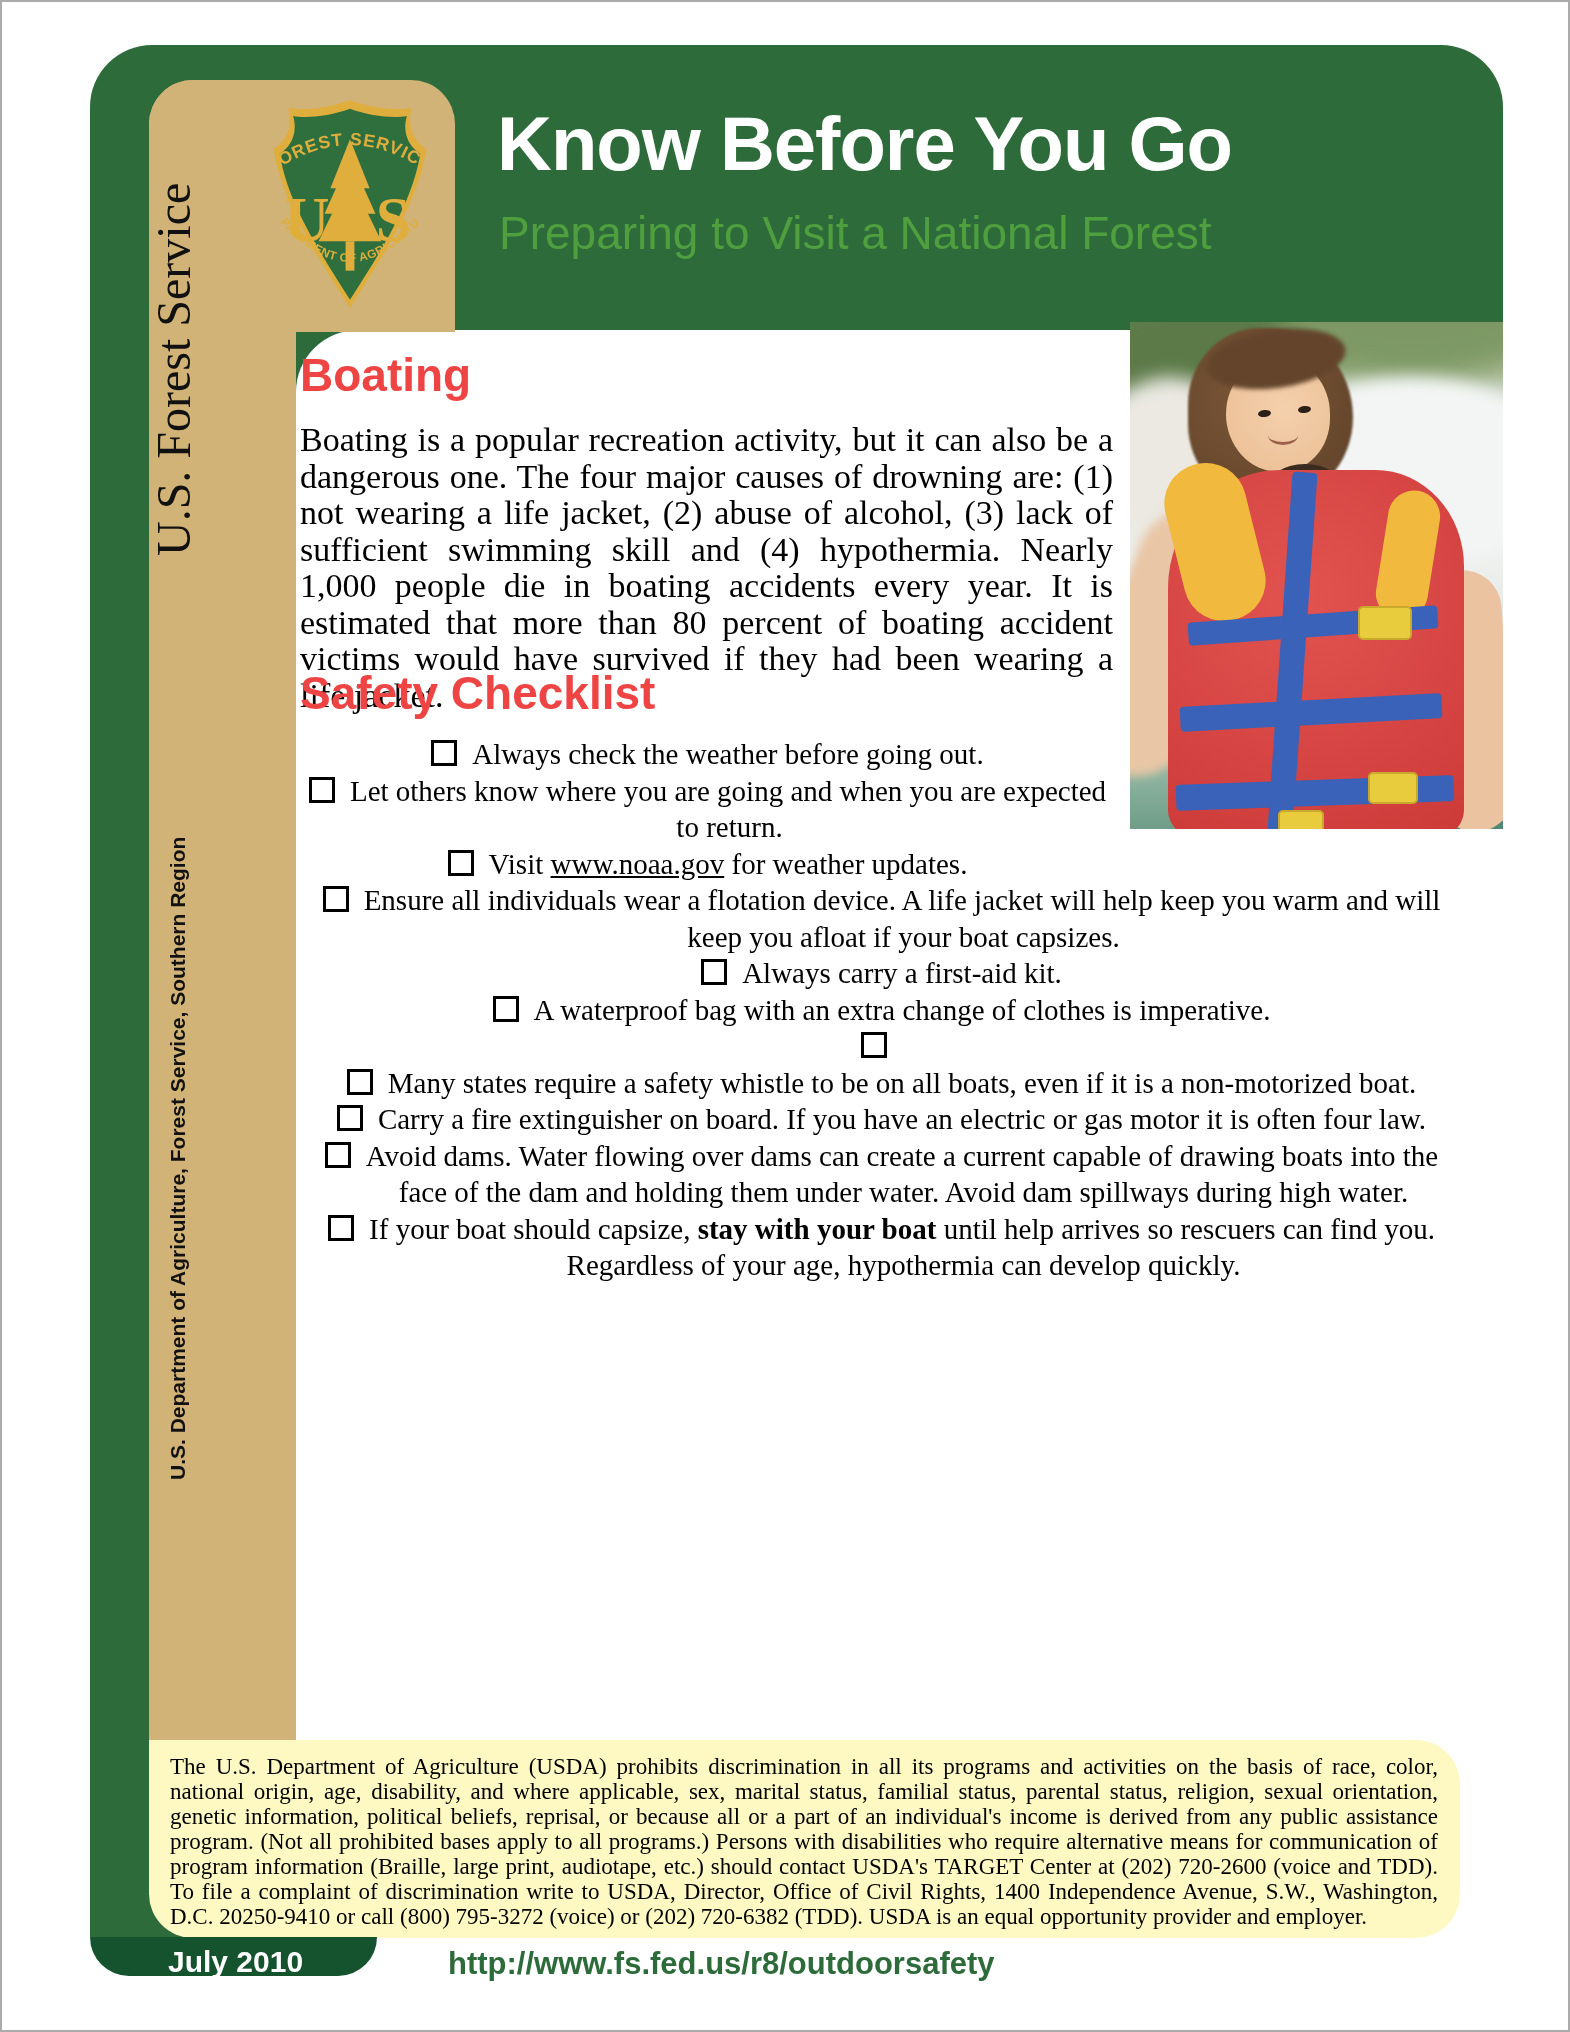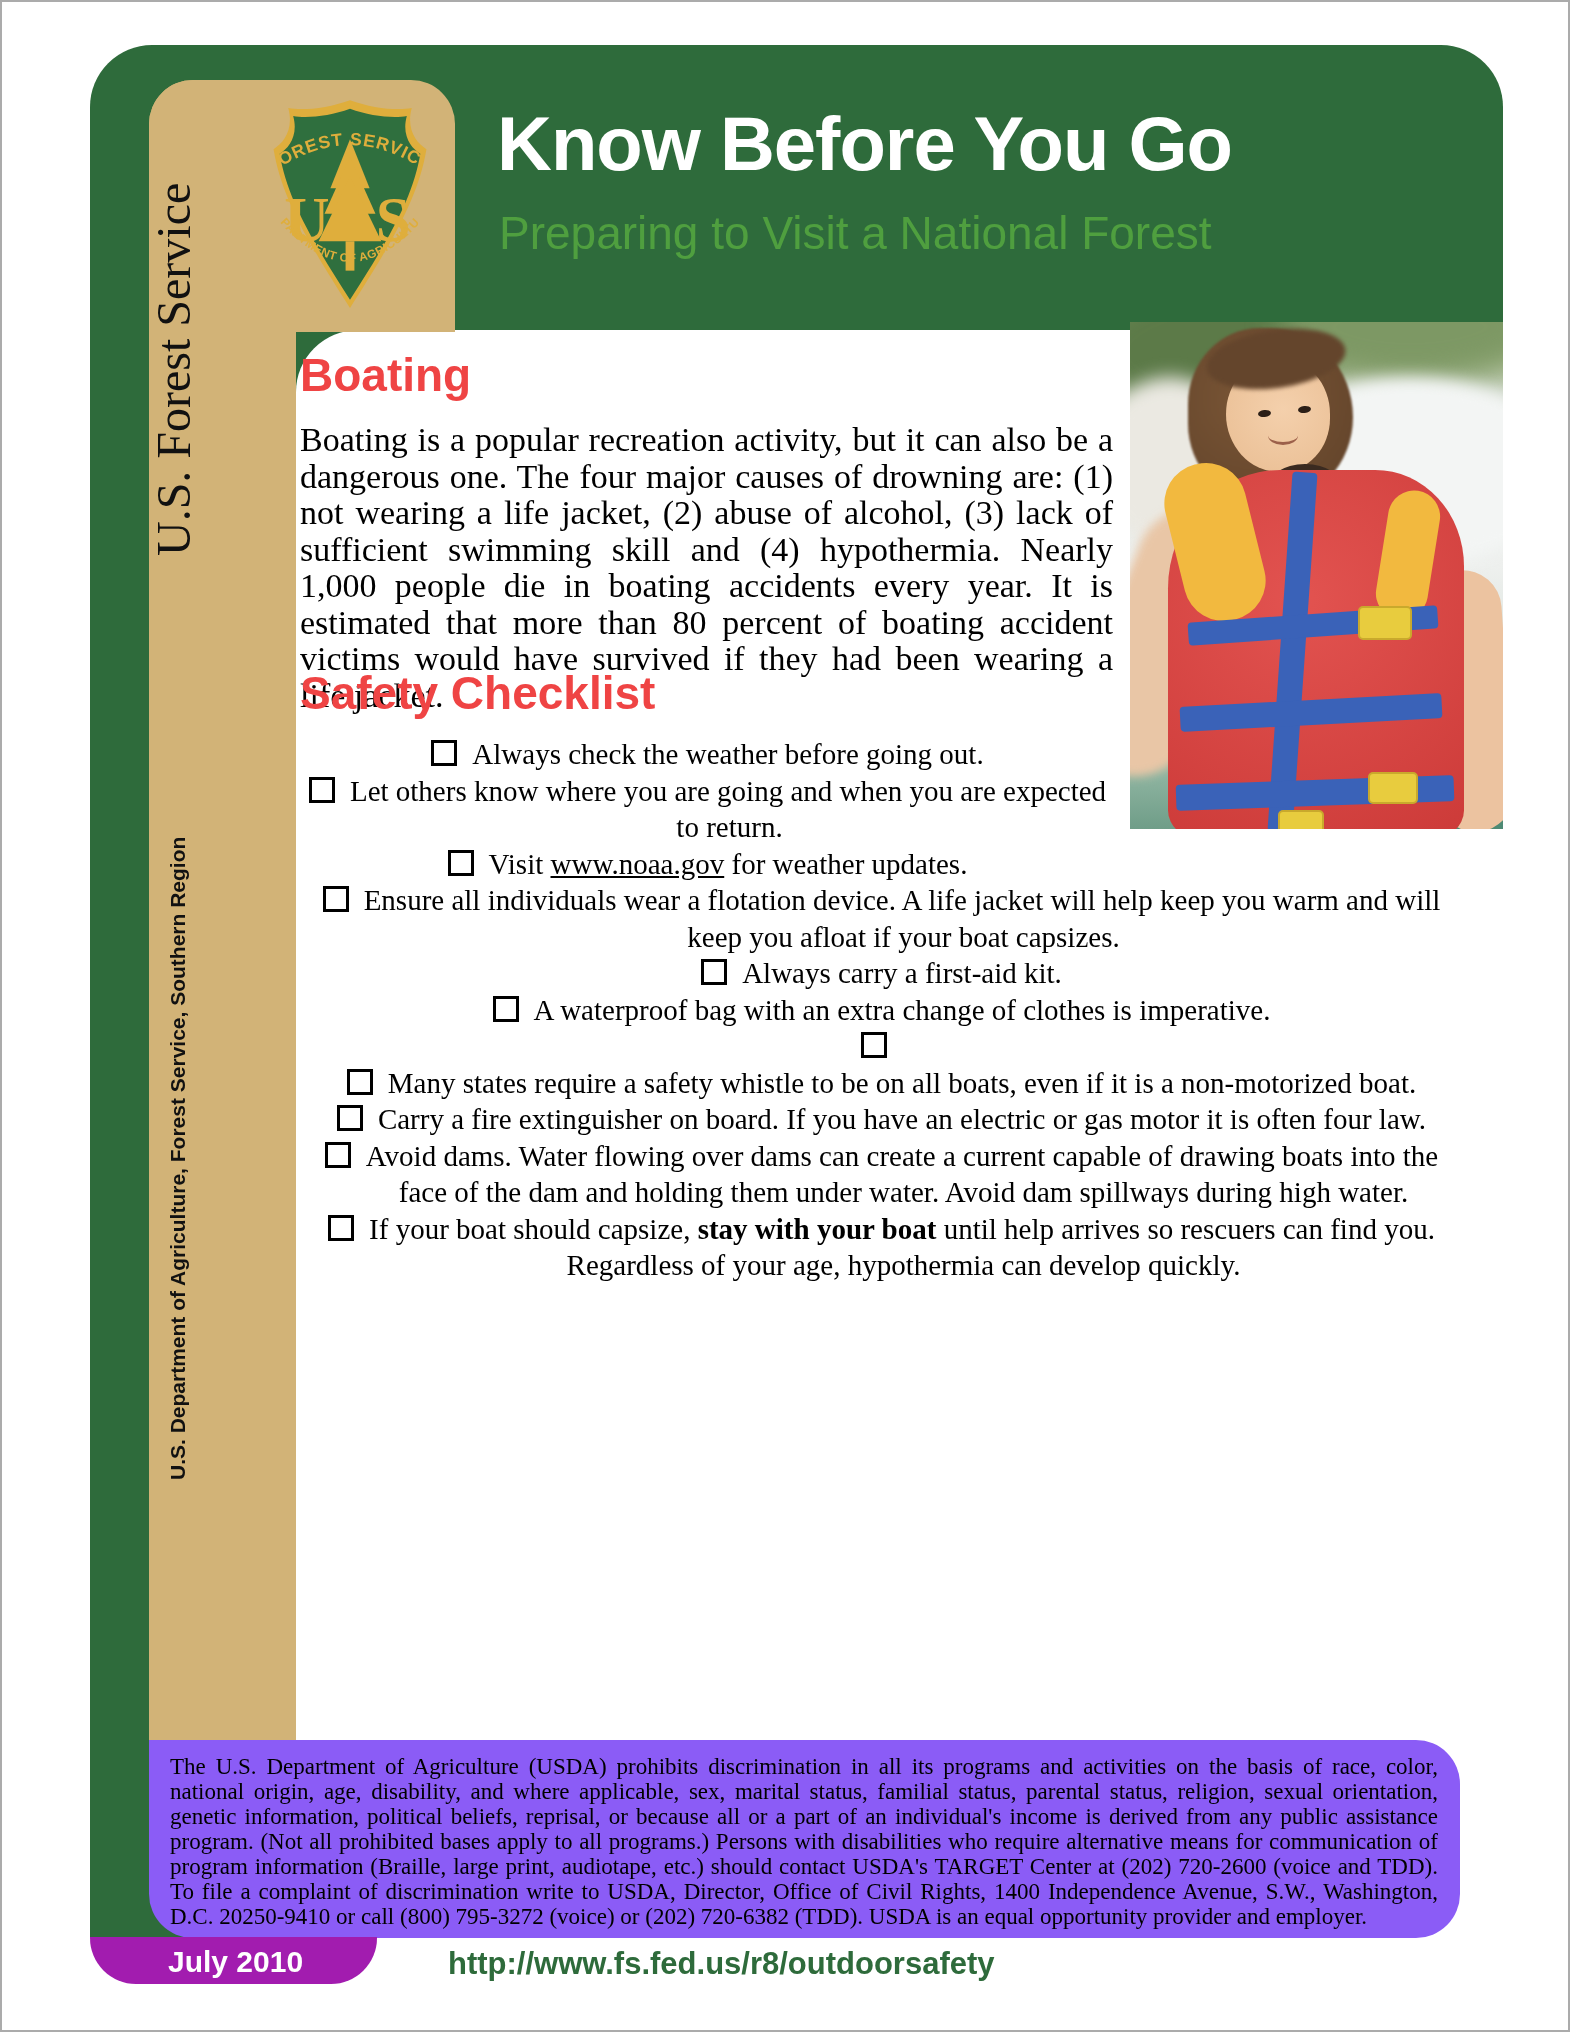--- a/index.html
+++ b/index.html
@@ -64,24 +64,24 @@
   .ph-strap{background:#3a62b8;border-radius:4px;}
   .ph-strap.s1{left:58px;top:292px;width:250px;height:23px;transform:rotate(-4deg);}
   .ph-strap.s2{left:50px;top:378px;width:262px;height:25px;transform:rotate(-3deg);}
   .ph-strap.s3{left:46px;top:458px;width:278px;height:26px;transform:rotate(-2deg);}
   .ph-strap.v1{left:150px;top:150px;width:25px;height:360px;transform:rotate(4deg);}
   .ph-buckle{background:#e8cc3e;border:2px solid #c9a92c;border-radius:5px;}
   .ph-buckle.b1{left:228px;top:284px;width:50px;height:30px;}
   .ph-buckle.b2{left:238px;top:450px;width:46px;height:28px;}
   .ph-buckle.b3{left:148px;top:488px;width:42px;height:22px;}
   
-  .disclaimer{left:149px;top:1740px;width:1311px;height:198px;background:#8b5cf6;border-radius:0 44px 44px 44px;
+  .disclaimer{left:149px;top:1740px;width:1311px;height:198px;background:#fef9c3;border-radius:0 44px 44px 44px;
               box-sizing:border-box;padding:14px 22px 0 21px;font-size:23px;line-height:25px;text-align:justify;
               overflow:hidden;color:#000;}
-  .footer-bar{left:90px;top:1937px;width:287px;height:47px;background:#a21caf;border-radius:0 0 46px 46px;
+  .footer-bar{left:90px;top:1937px;width:287px;height:39px;background:#14532d;border-radius:0 0 46px 46px;
               box-sizing:border-box;padding-left:78px;color:#fff;font-family:"Liberation Sans",sans-serif;
               font-weight:bold;font-size:30px;line-height:49px;}
   .footer-url{left:448px;top:1946px;font-family:"Liberation Sans",sans-serif;font-weight:bold;font-size:31px;
               color:#2e6b3b;}
   .logo-svg{left:252px;top:92px;width:196px;height:225px;}
 </style>
 </head>
 <body>
 
 <div class="page">

